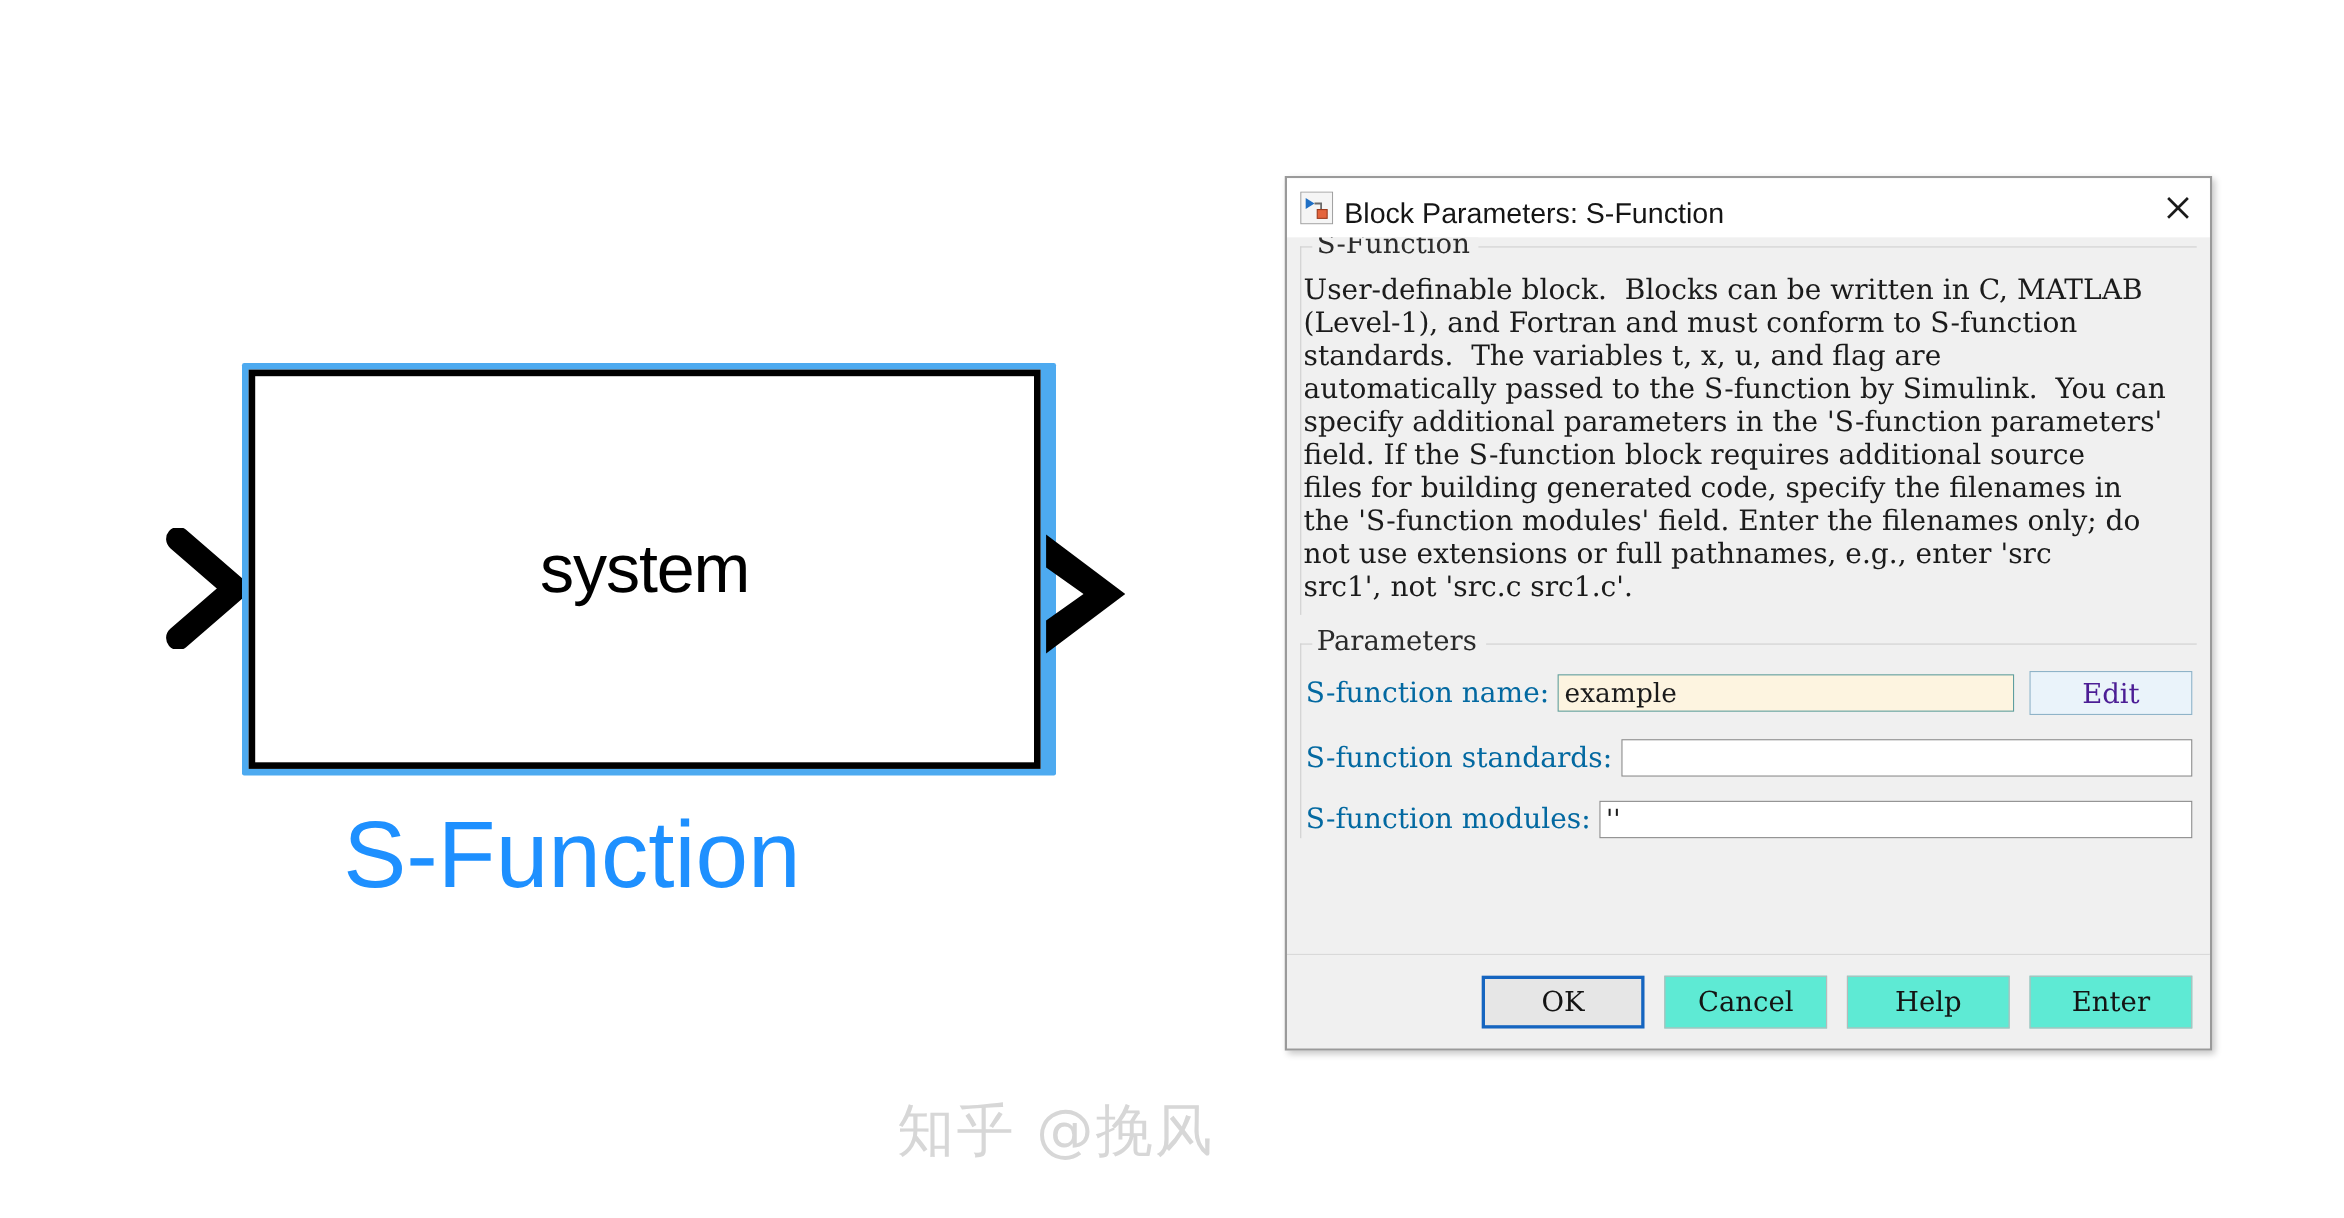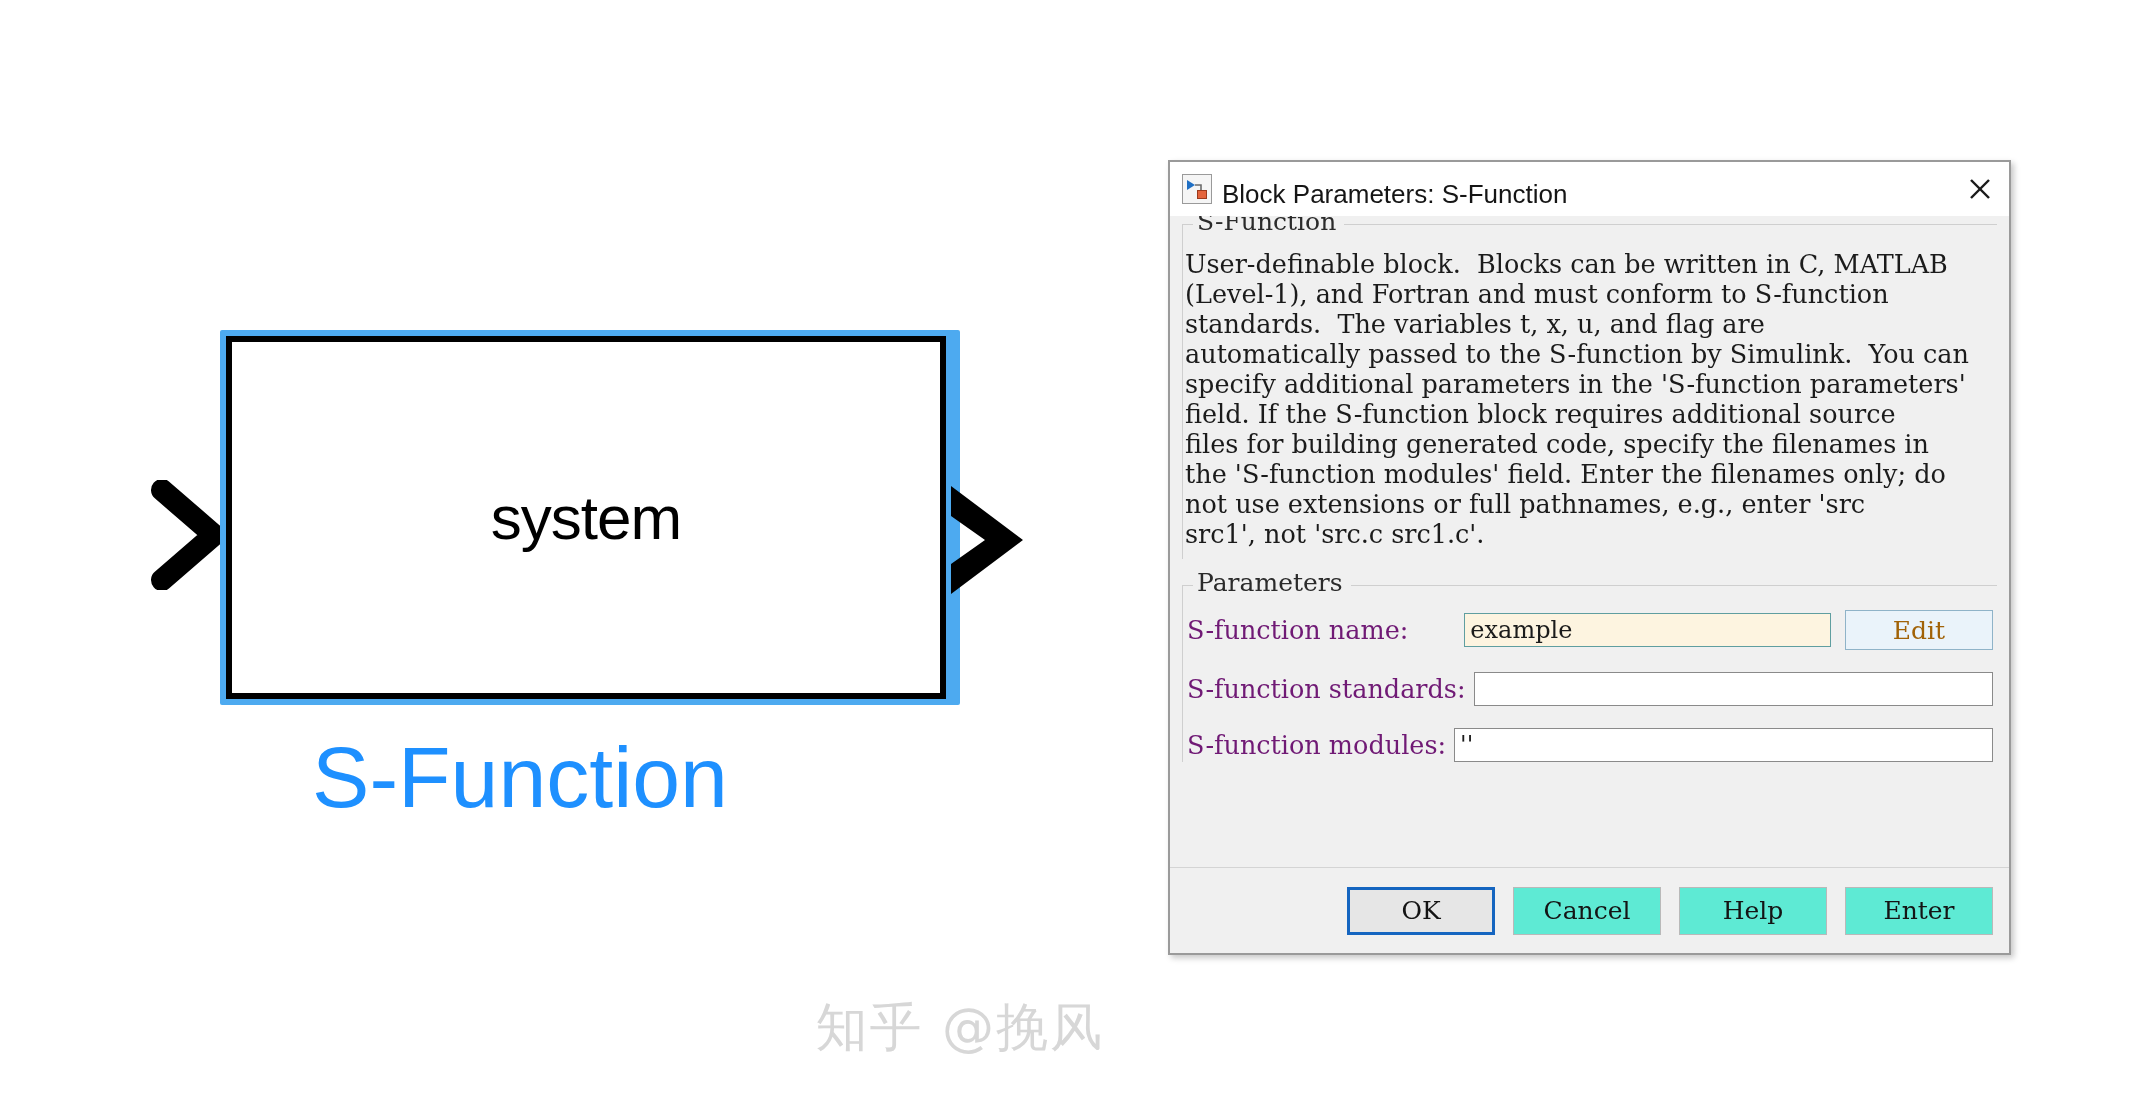--- a/index.html
+++ b/index.html
@@ -197,21 +197,21 @@
     display: flex;
     align-items: center;
     margin: 0 4px 0 4px;
     padding-top: 22px;
   }
   .param-row:first-of-type { padding-top: 30px; }
 
   .param-label {
     font-family: "DejaVu Serif", serif;
     font-size: 25.5px;
-    color: #701a75;
+    color: #0369a1;
     white-space: nowrap;
     flex: 0 0 auto;
     margin-right: 8px;
   }
 
   .param-input {
     flex: 1 1 auto;
     height: 34px;
     background: #ffffff;
     border: 1px solid #8a8a8a;
@@ -220,34 +220,33 @@
     font-size: 24px;
     color: #1b1b1b;
     padding: 0 5px;
     line-height: 32px;
     white-space: nowrap;
     overflow: hidden;
   }
   .param-input.highlighted {
     background: #fdf4e0;
     border: 1px solid #5f9ea0;
-    margin-left: 48px;
   }
 
   .edit-button {
     flex: 0 0 auto;
     width: 148px;
     height: 40px;
     margin-left: 14px;
     background: #eaf3fa;
     border: 1px solid #8fb3c8;
     box-sizing: border-box;
     font-family: "DejaVu Serif", serif;
     font-size: 25px;
-    color: #a16207;
+    color: #4c1d95;
     display: flex;
     align-items: center;
     justify-content: center;
     cursor: pointer;
   }
 
   .dialog-footer {
     flex: 0 0 auto;
     height: 86px;
     border-top: 1px solid #d4d4d4;

